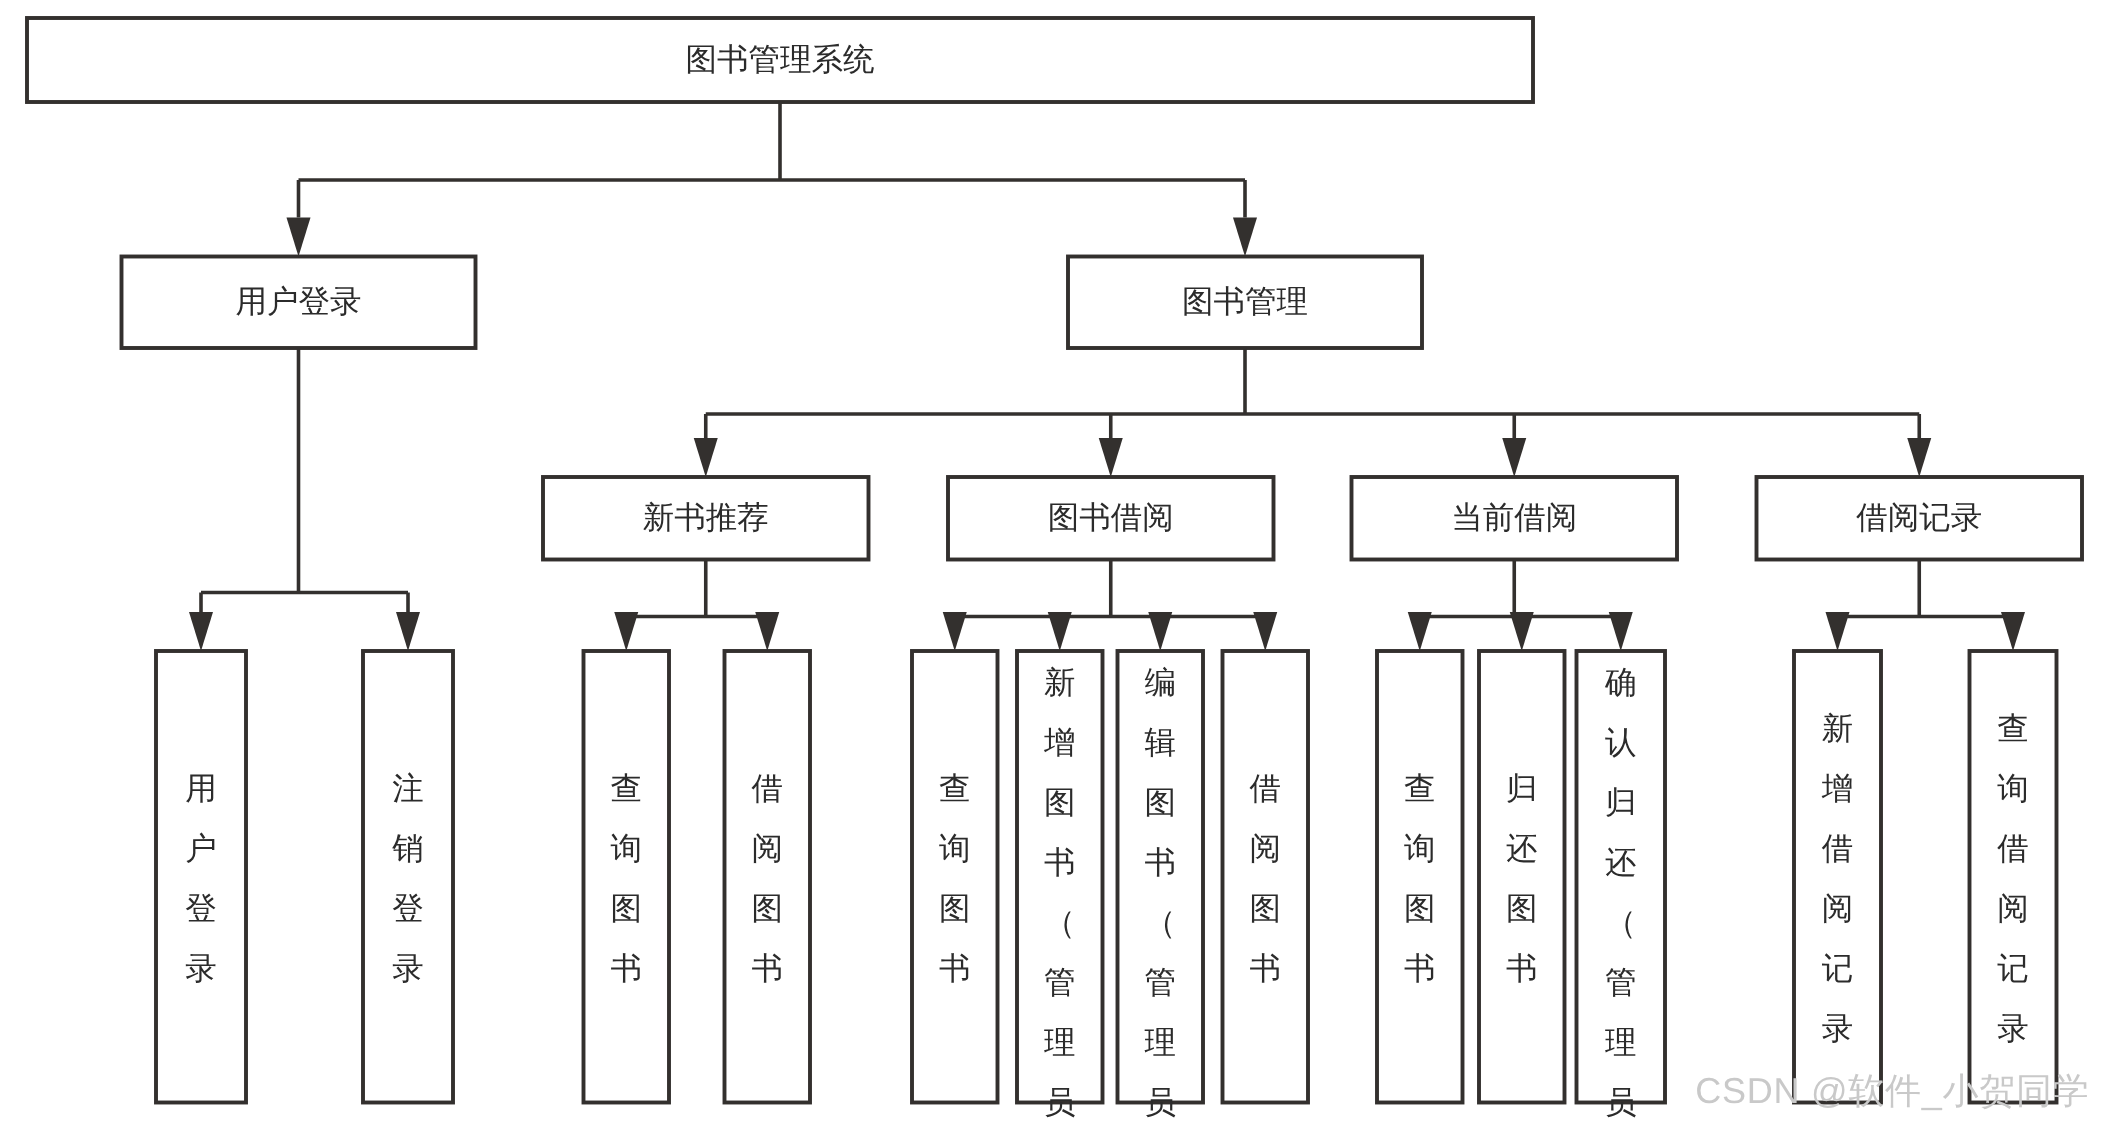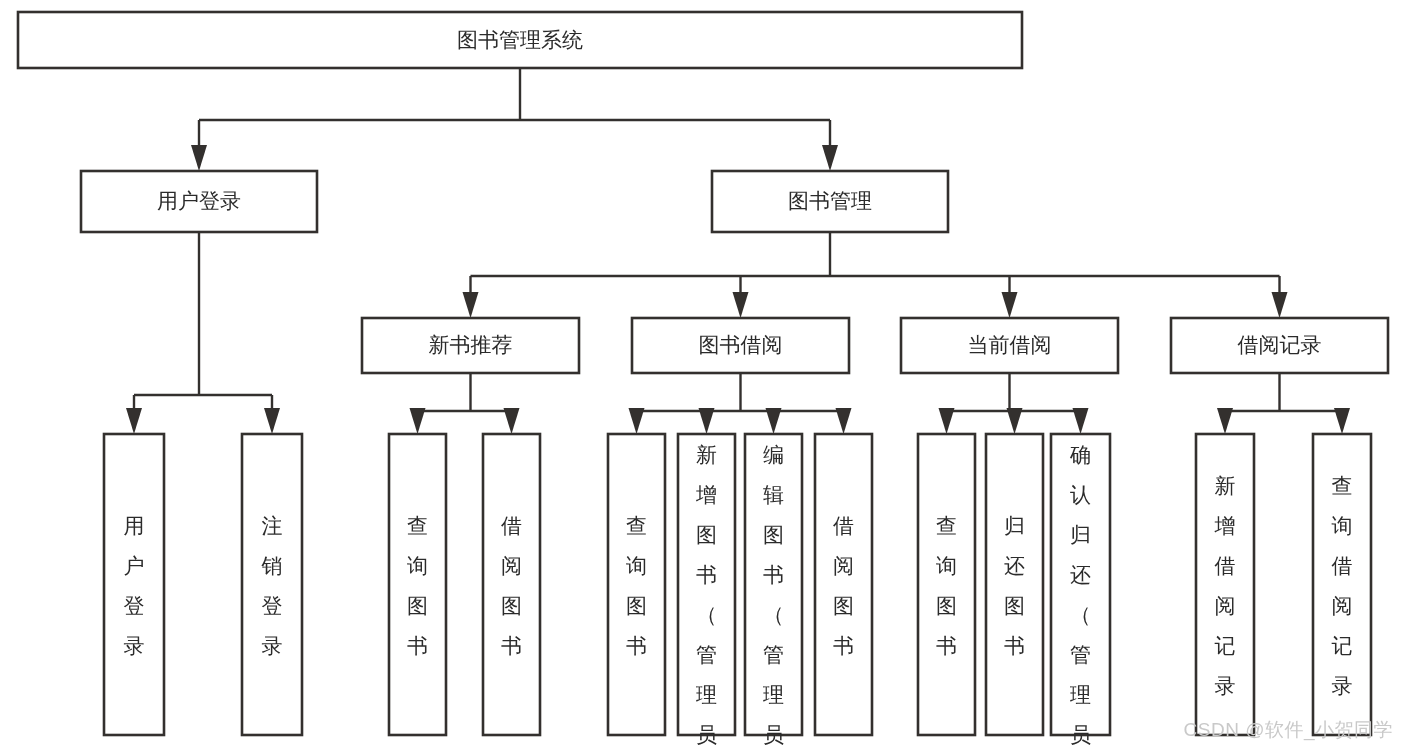--- a/index.html
+++ b/index.html
@@ -52,21 +52,21 @@
     fill: #2b2b2b;
     font-family: "Liberation Sans", "DejaVu Sans", sans-serif;
     font-size: 21px;
     text-anchor: middle;
   }
   .watermark-text {
     position: absolute;
     right: 12px;
     bottom: 4px;
     font-family: "Liberation Sans", "DejaVu Sans", sans-serif;
-    font-size: 19px;
+    font-size: 24px;
     color: #c9c9c9;
     letter-spacing: 0.5px;
     white-space: nowrap;
     user-select: none;
   }
 </style>
 </head>
 <body>
 
 <div id="diagram-root">

